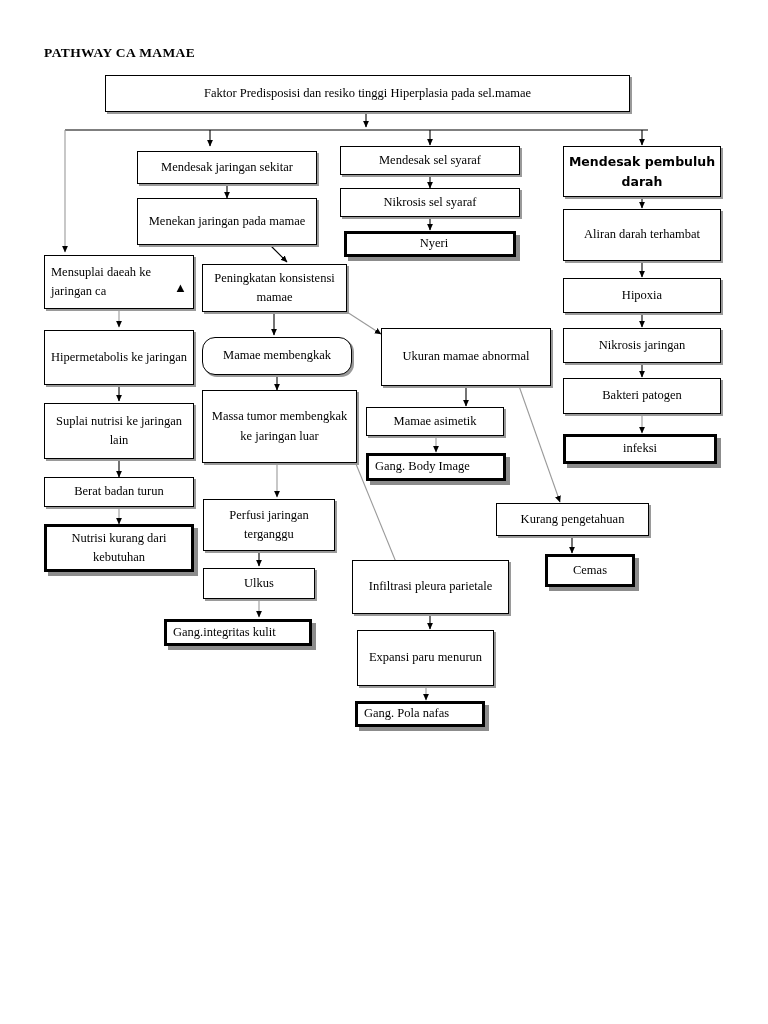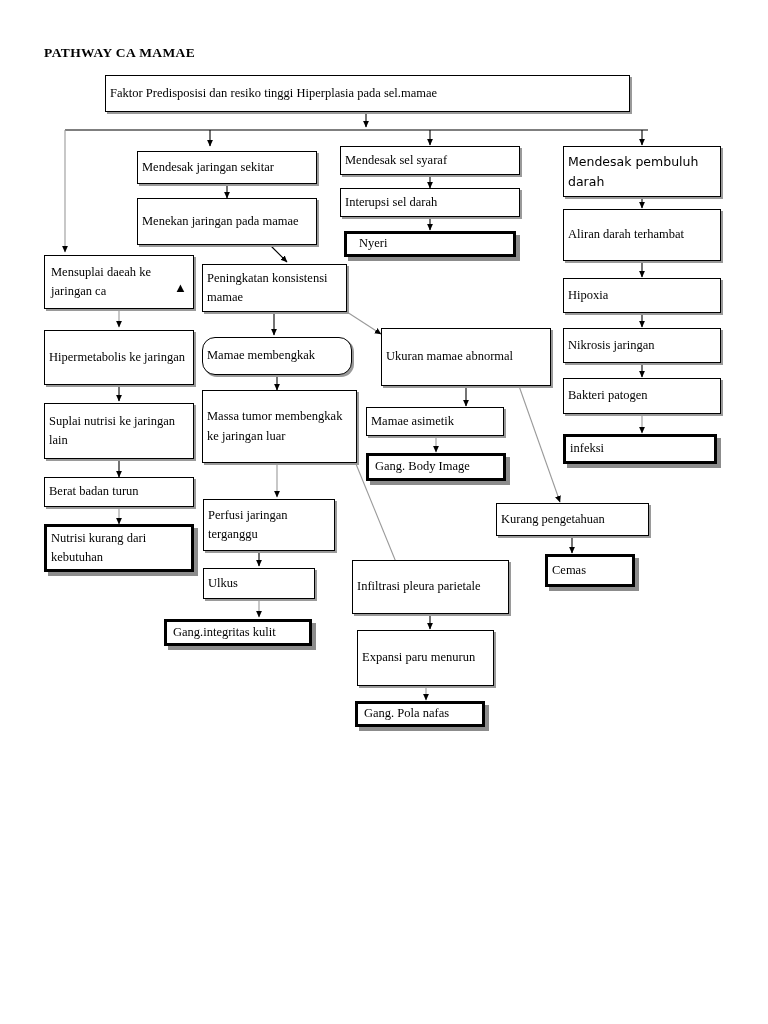--- a/index.html
+++ b/index.html
@@ -29,21 +29,21 @@
     white-space: nowrap;
   }
   .box {
     position: absolute;
     box-sizing: border-box;
     border: 1.2px solid #000;
     background: #ffffff;
     display: flex;
     align-items: center;
     justify-content: center;
-    text-align: left;
+    text-align: center;
     color: #000;
     font-size: 12.5px;
     line-height: 1.55;
     padding: 2px 4px;
     z-index: 3;
   }
   
   .box.shadow {
     box-shadow: 2px 2px 0 0 #9a9a9a;
   }
@@ -199,21 +199,21 @@
 
   <div class="box bold left" style="left:164px; top:619px; width:148px; height:27px;">
     <span class="lbl">Gang.integritas kulit</span>
   </div>
 
   <div class="box shadow" style="left:340px; top:146px; width:180px; height:29px;">
     <span class="lbl">Mendesak sel syaraf</span>
   </div>
 
   <div class="box shadow" style="left:340px; top:188px; width:180px; height:29px;">
-    <span class="lbl">Interupsi sel darah</span>
+    <span class="lbl">Nikrosis sel syaraf</span>
   </div>
 
   <div class="box bold" style="left:344px; top:231px; width:172px; height:26px;padding-left:12px;">
     <span class="lbl">Nyeri</span>
   </div>
 
   <div class="box shadow" style="left:381px; top:328px; width:170px; height:58px;">
     <span class="lbl">Ukuran mamae abnormal</span>
   </div>
 
@@ -230,21 +230,21 @@
   </div>
 
   <div class="box shadow" style="left:357px; top:630px; width:137px; height:56px;">
     <span class="lbl">Expansi paru menurun</span>
   </div>
 
   <div class="box bold left" style="left:355px; top:701px; width:130px; height:26px;">
     <span class="lbl">Gang. Pola nafas</span>
   </div>
 
-  <div class="box shadow" style="left:563px; top:146px; width:158px; height:51px; font-family:'DejaVu Sans', sans-serif; font-size:12.5px;">
+  <div class="box shadow" style="left:563px; top:146px; width:158px; height:51px; font-family:'DejaVu Sans', sans-serif; font-size:12.5px;font-weight:bold;">
     <span class="lbl">Mendesak pembuluh darah</span>
   </div>
 
   <div class="box shadow" style="left:563px; top:209px; width:158px; height:52px;">
     <span class="lbl">Aliran darah terhambat</span>
   </div>
 
   <div class="box shadow" style="left:563px; top:278px; width:158px; height:35px;">
     <span class="lbl">Hipoxia</span>
   </div>

